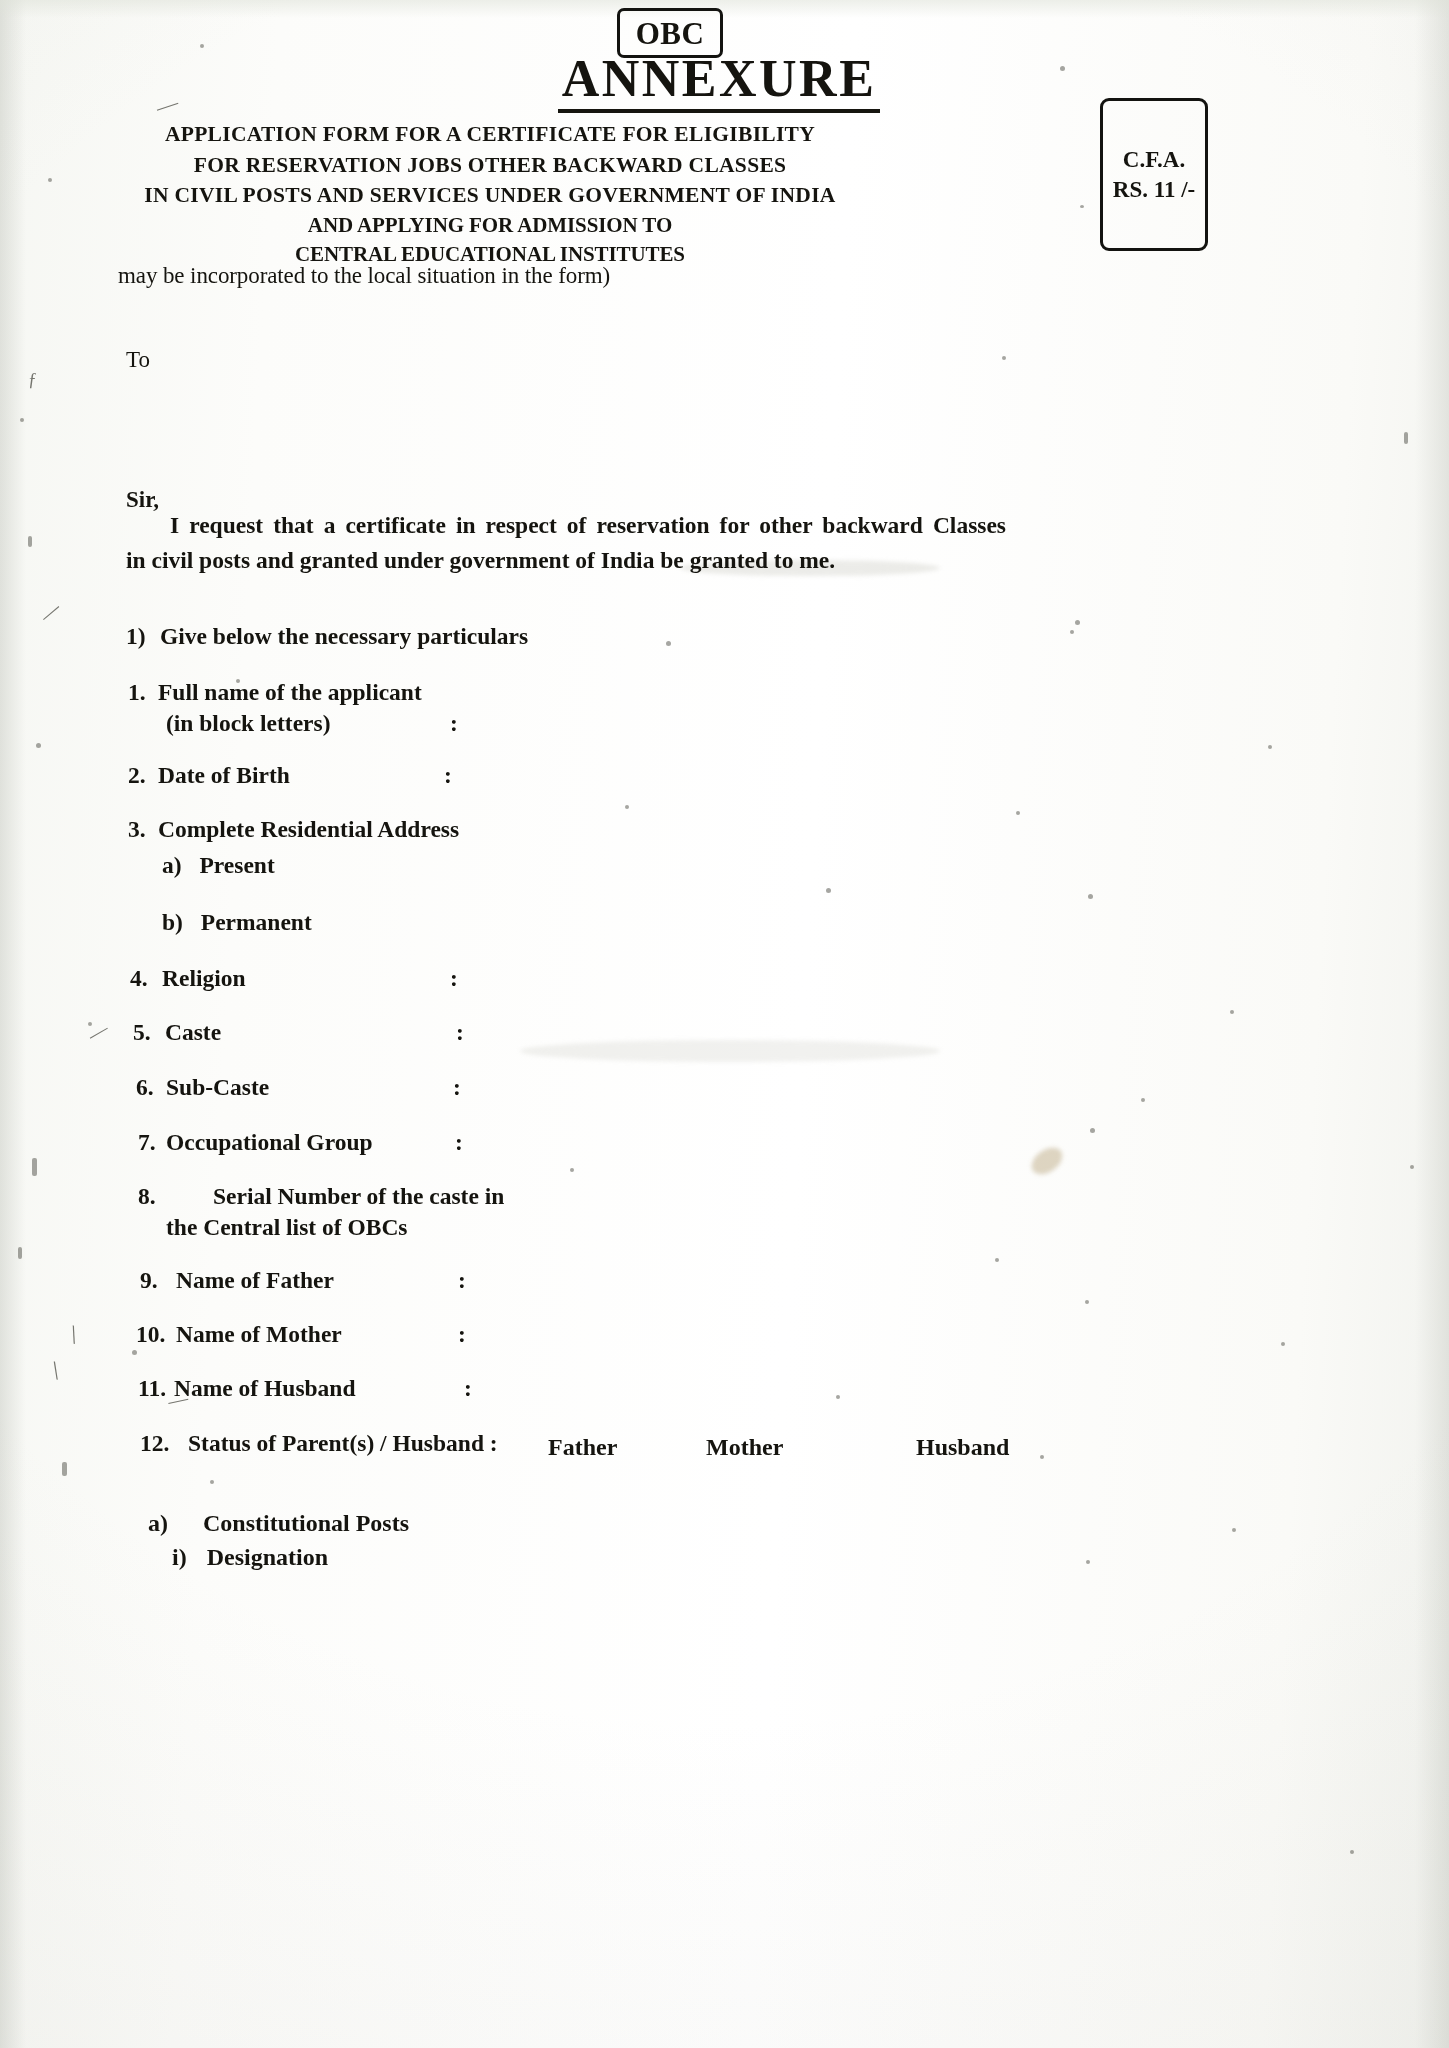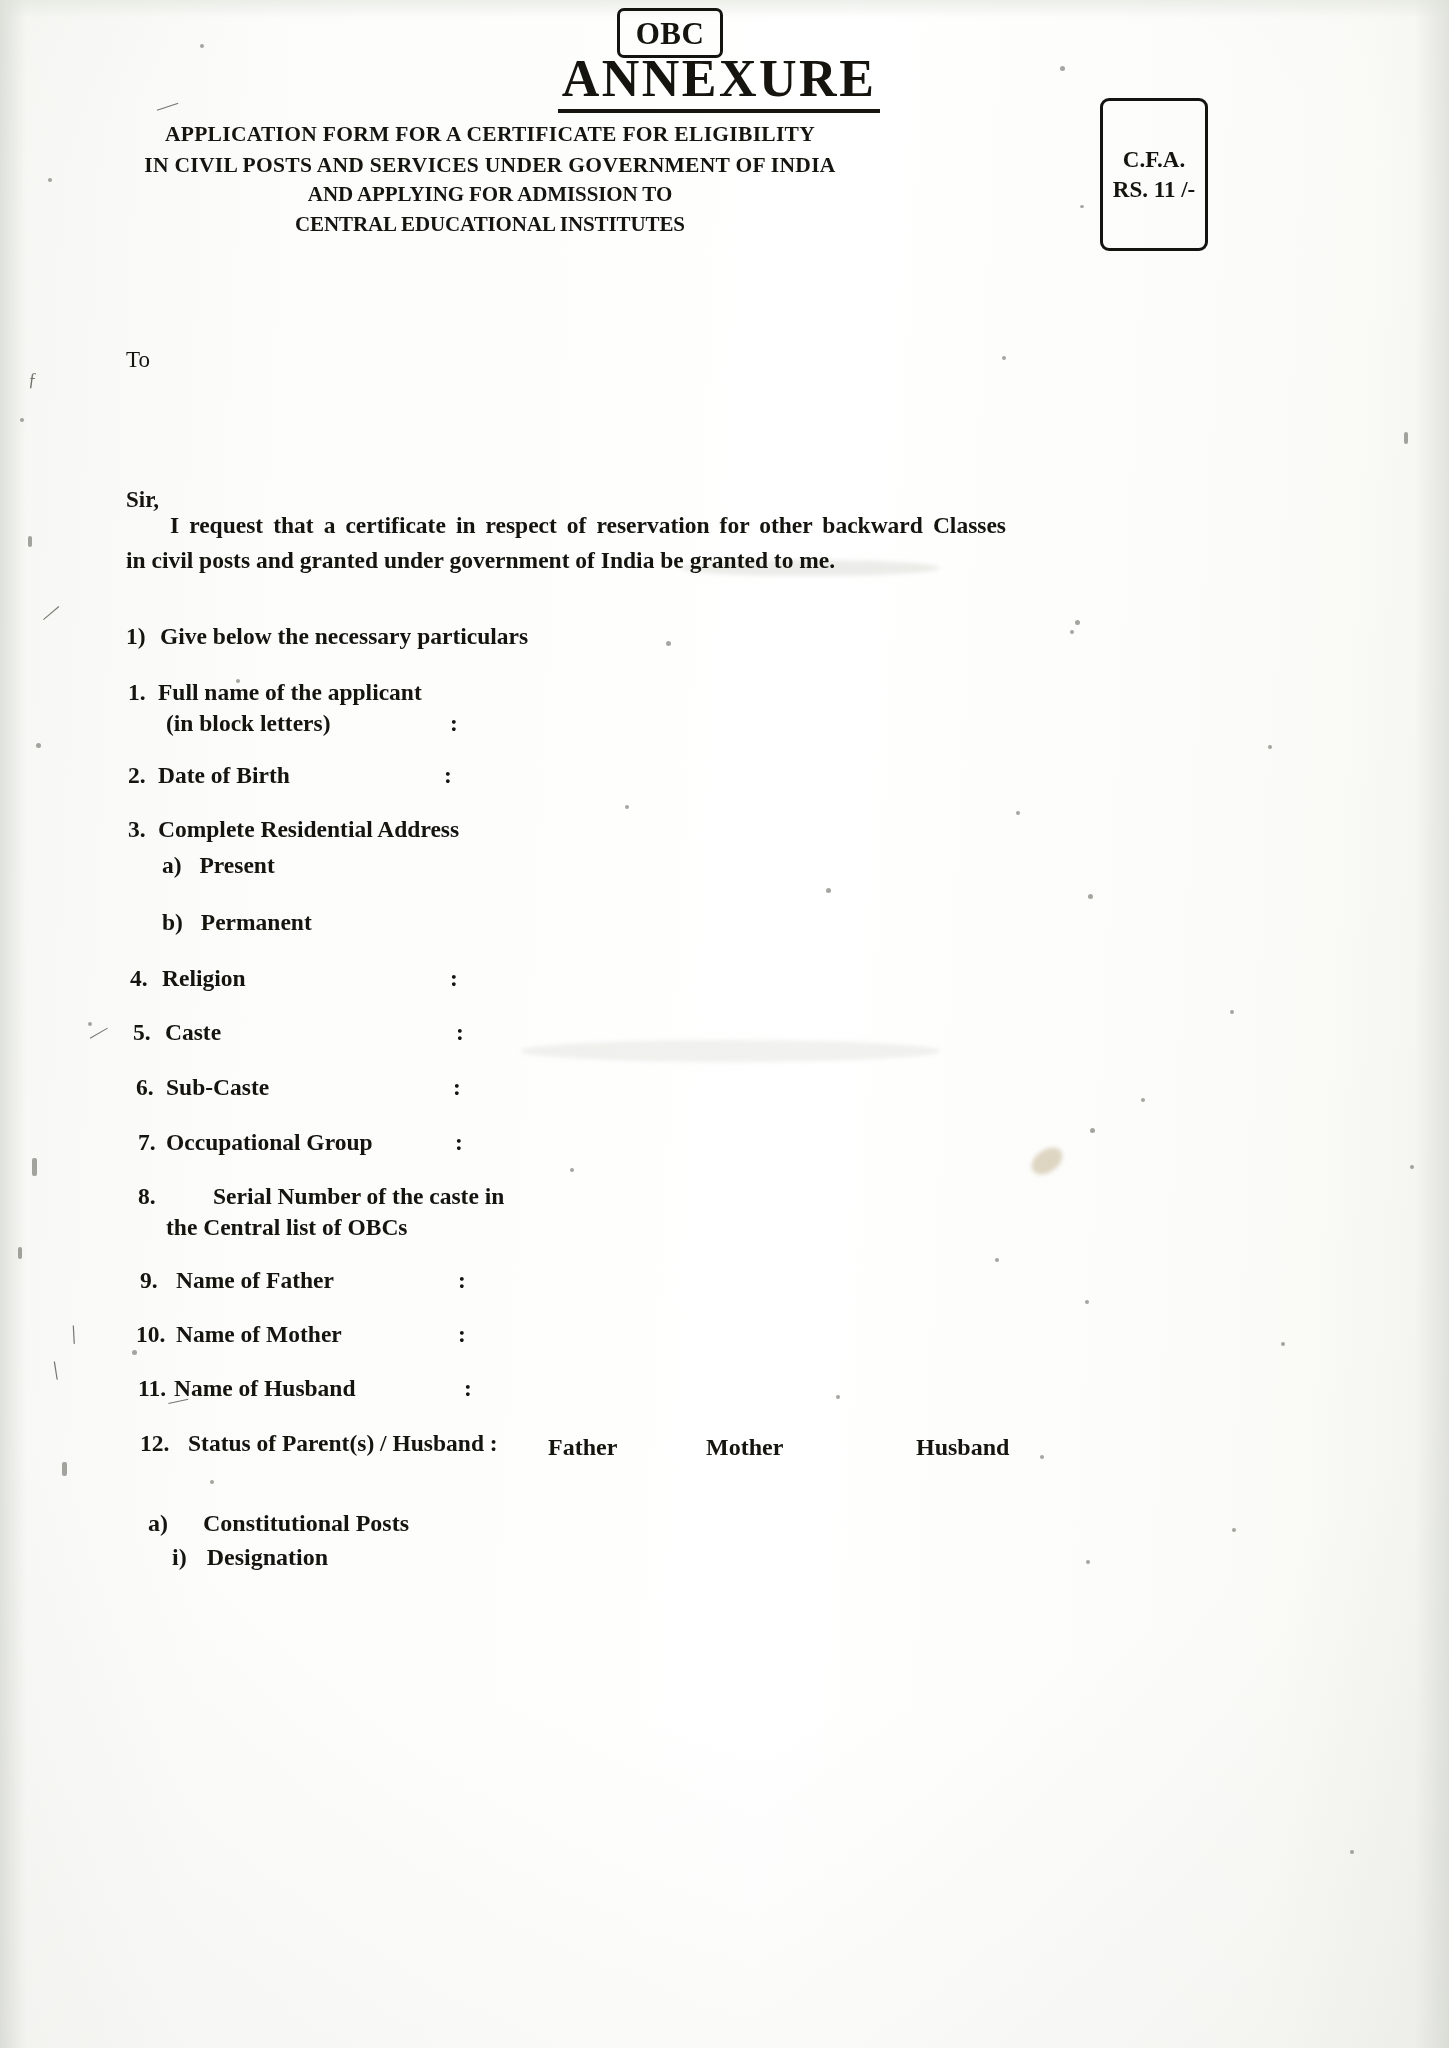--- a/index.html
+++ b/index.html
@@ -266,31 +266,33 @@
     <div class="obc-stamp">
       <span>OBC</span>
     </div>
 
     <div class="annexure">
       <span>ANNEXURE</span>
     </div>
 
     <div class="subtitle">
       <div class="ln1">APPLICATION FORM FOR A CERTIFICATE FOR ELIGIBILITY</div>
+      <div class="ln2">FOR RESERVATION JOBS OTHER BACKWARD CLASSES</div>
       <div class="ln3">IN CIVIL POSTS AND SERVICES UNDER GOVERNMENT OF INDIA</div>
       <div class="ln4">AND APPLYING FOR ADMISSION TO</div>
       <div class="ln5">CENTRAL EDUCATIONAL INSTITUTES</div>
     </div>
 
     <div class="cfa-box">
       <span>C.F.A.</span>
       <span>RS. 11 /-</span>
     </div>
 
     <div class="note">
+      <div class="l2">may be incorporated to the local situation in the form)</div>
     </div>
 
     <div class="to">To</div>
 
     <div class="sir">Sir,</div>
 
     <div class="request">
       <div class="rl1">I request that a certificate in respect of  reservation  for  other  backward Classes</div>
       <div class="rl2">in civil posts and granted under government of India be granted to me.</div>
     </div>

